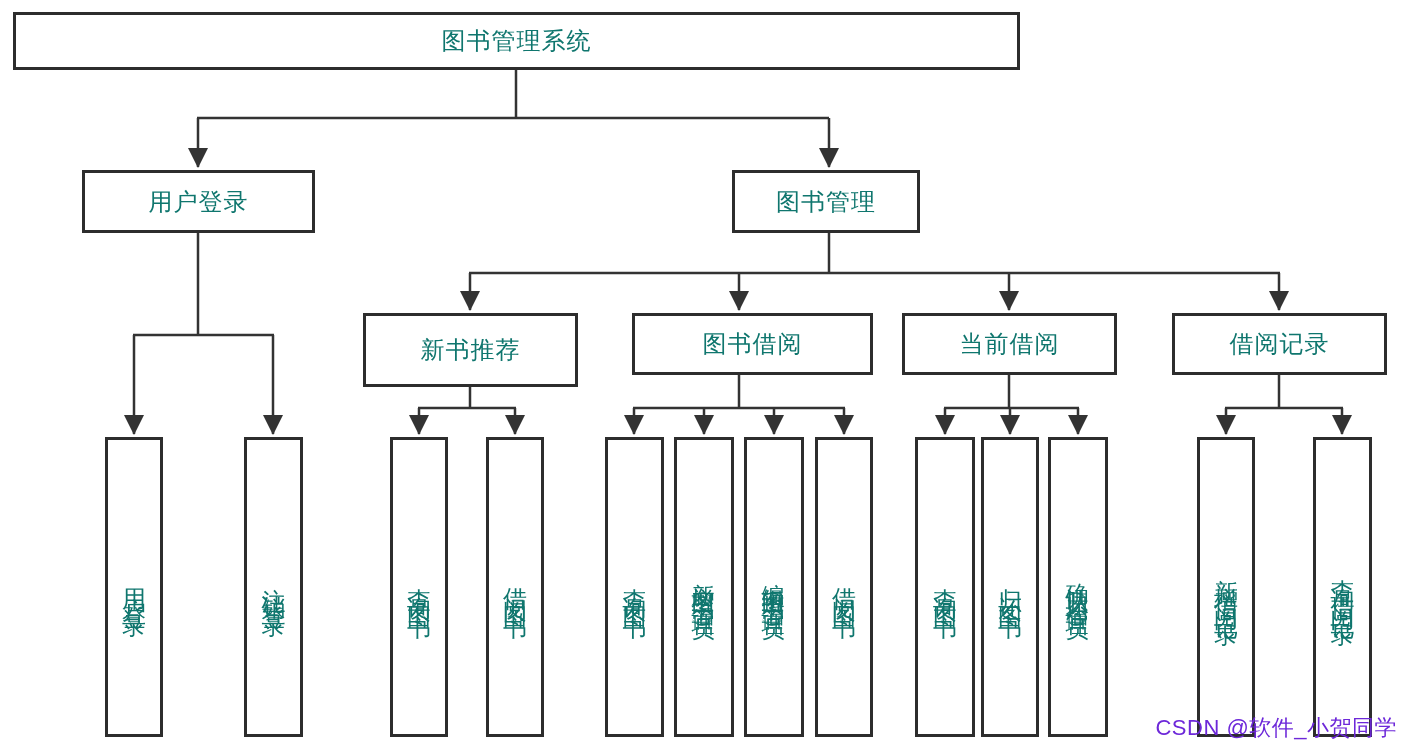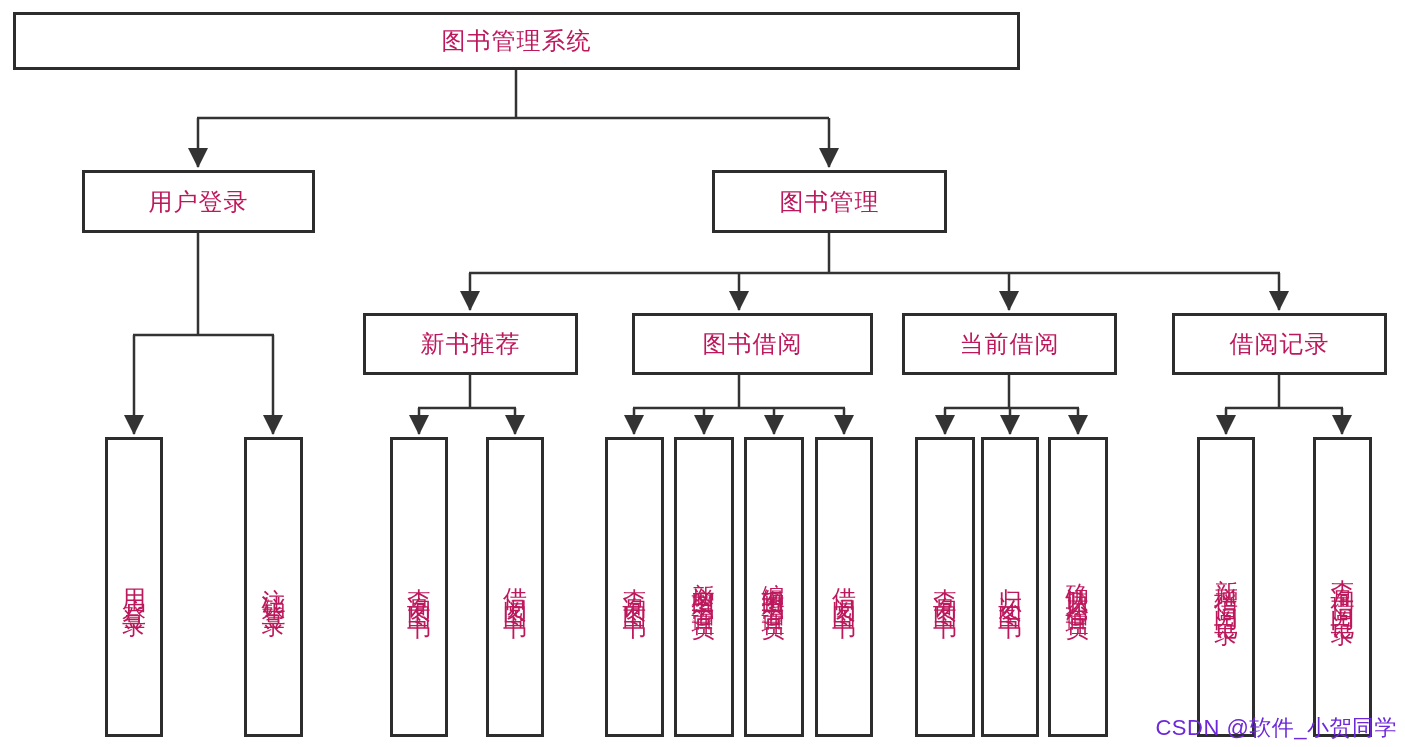--- a/index.html
+++ b/index.html
@@ -24,21 +24,21 @@
   }
   .node {
     position: absolute;
     box-sizing: border-box;
     background: #ffffff;
     border: 3px solid #2d2d2d;
     display: flex;
     align-items: center;
     justify-content: center;
     font-size: 24px;
-    color: #be185d;
+    color: #0f766e;
     z-index: 2;
     letter-spacing: 1px;
   }
   .leaf {
     font-size: 24px;
   }
   .leaf span {
     writing-mode: vertical-rl;
     text-orientation: mixed;
     letter-spacing: 9px;
@@ -113,25 +113,25 @@
   </g>
 </svg>
 
 <div class="node" style="left:13px; top:12px; width:1007px; height:58px;">
   <span>图书管理系统</span>
 </div>
 
 <div class="node" style="left:82px; top:170px; width:233px; height:63px;">
   <span>用户登录</span>
 </div>
-<div class="node" style="left:712px; top:170px; width:235px; height:63px;">
+<div class="node" style="left:732px; top:170px; width:188px; height:63px;">
   <span>图书管理</span>
 </div>
 
-<div class="node" style="left:363px; top:313px; width:215px; height:62px;">
+<div class="node" style="left:363px; top:313px; width:215px; height:74px;">
   <span>新书推荐</span>
 </div>
 <div class="node" style="left:632px; top:313px; width:241px; height:62px;">
   <span>图书借阅</span>
 </div>
 <div class="node" style="left:902px; top:313px; width:215px; height:62px;">
   <span>当前借阅</span>
 </div>
 <div class="node" style="left:1172px; top:313px; width:215px; height:62px;">
   <span>借阅记录</span>

